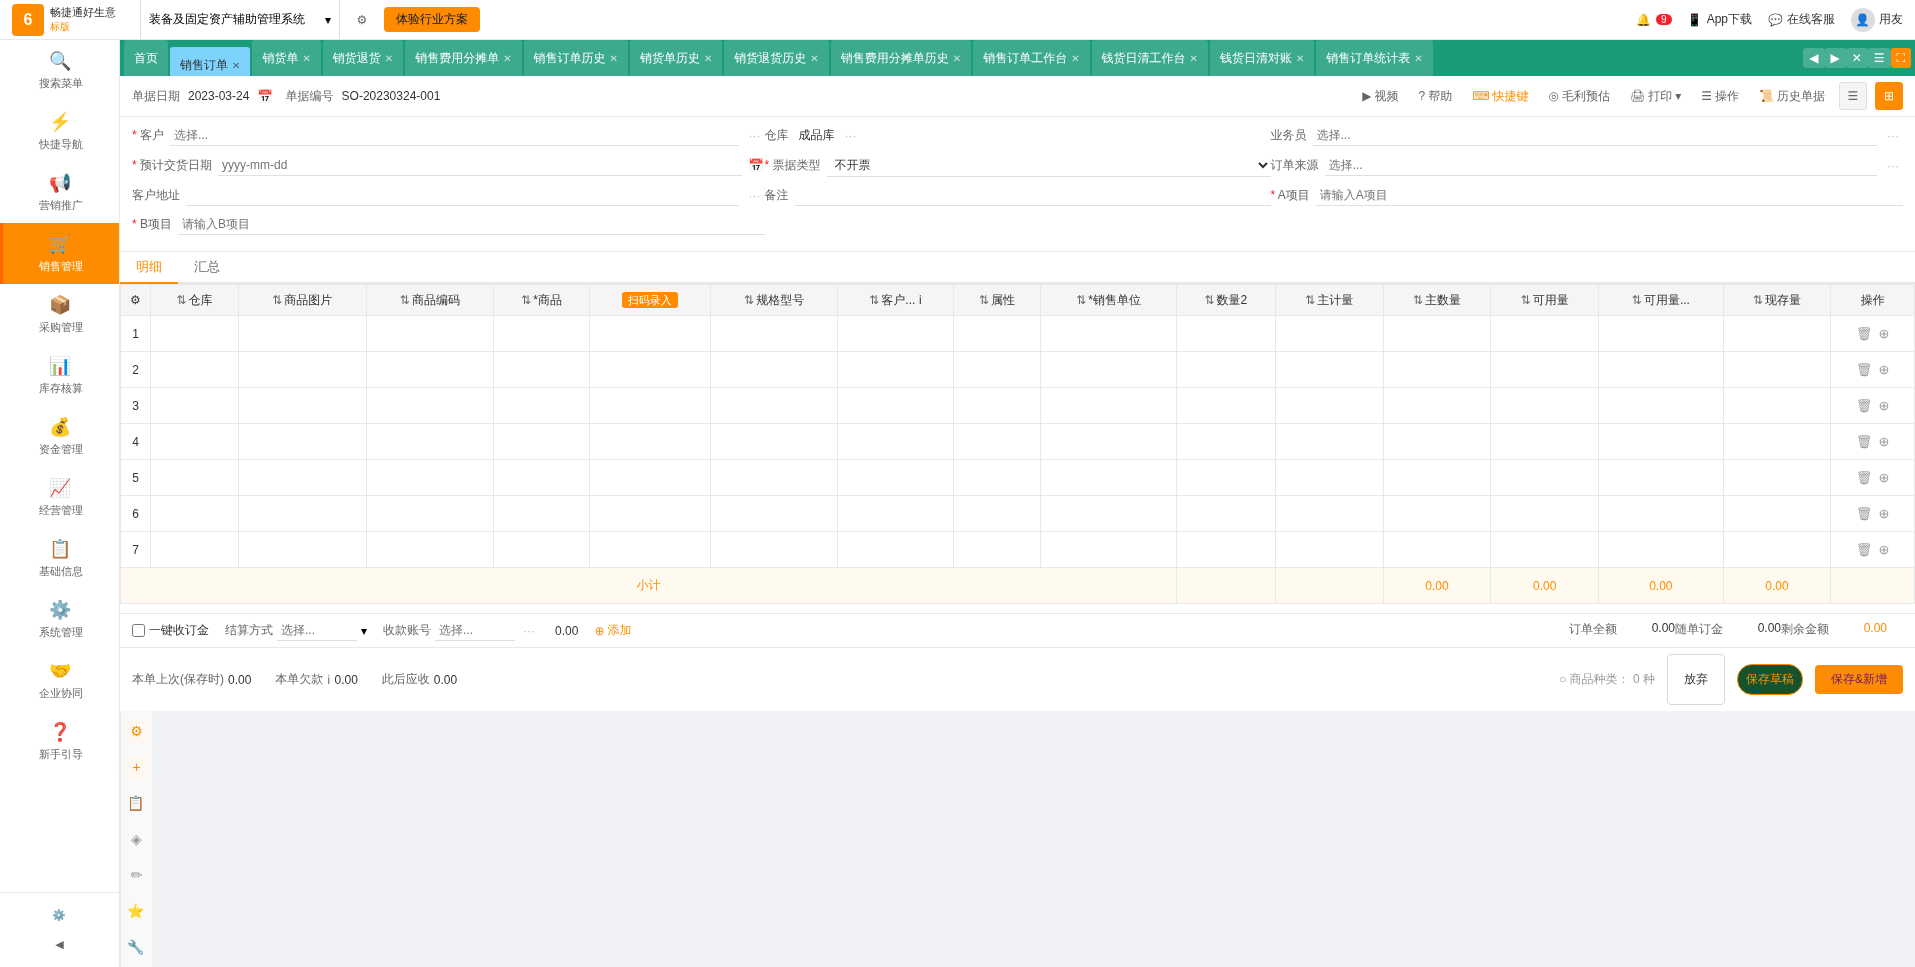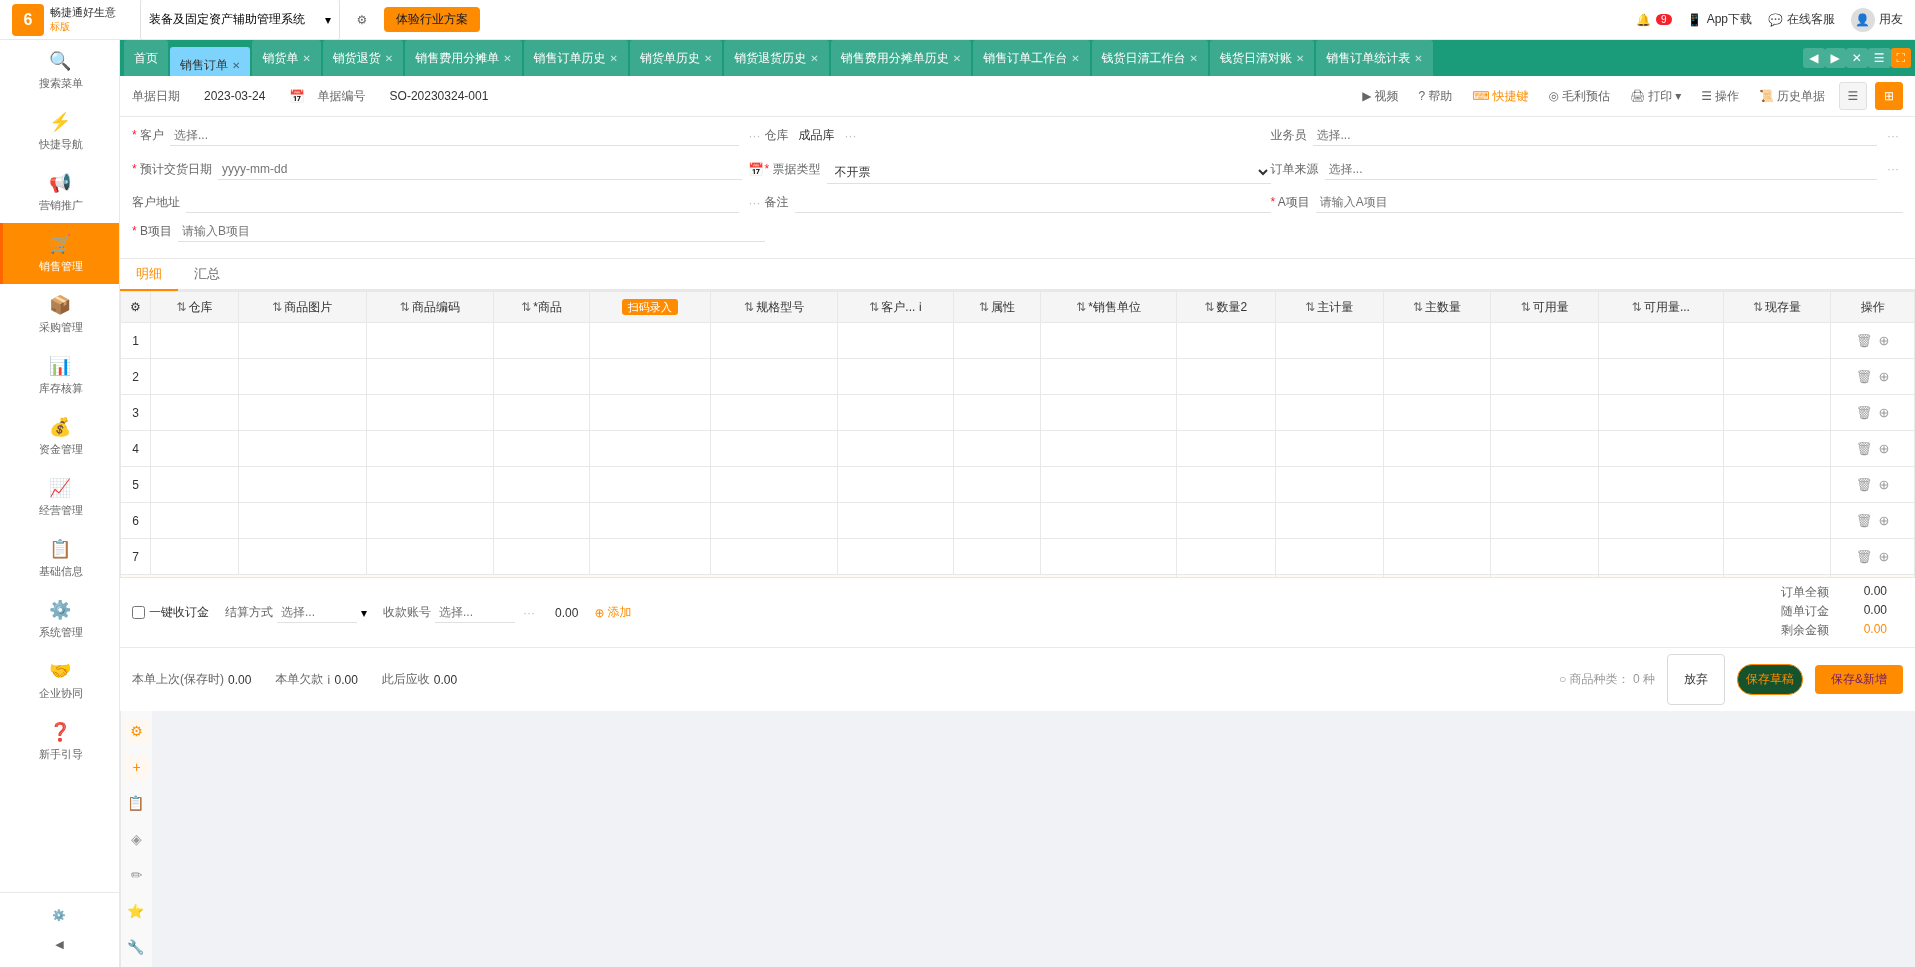--- a/index.html
+++ b/index.html
@@ -198,21 +198,21 @@
       align-items: center;
       padding: 6px 12px;
       border-bottom: 1px solid #e8e8e8;
       gap: 12px;
       flex-shrink: 0;
       background: white;
     }
     .toolbar-group {
       display: flex;
       align-items: center;
-      gap: 24px;
+      gap: 8px;
       font-size: 12px;
     }
     .toolbar-label { color: #666; }
     .toolbar-value { color: #333; font-weight: 500; }
     .toolbar-right {
       margin-left: auto;
       display: flex;
       align-items: center;
       gap: 8px;
     }
@@ -279,21 +279,20 @@
     .form-select {
       flex: 1;
       border: none;
       border-bottom: 1px solid #e0e0e0;
       padding: 3px 4px;
       font-size: 12px;
       color: #333;
       outline: none;
       background: white;
       min-width: 80px;
-      margin-top: 7px;
     }
     .more-dots {
       color: #bbb;
       cursor: pointer;
       padding: 0 4px;
     }
     .calendar-icon { color: #bbb; cursor: pointer; font-size: 13px; }
     
     
     .form-tabs {
@@ -442,21 +441,20 @@
     }
     .footer-info { display: flex; gap: 24px; font-size: 12px; color: #666; }
     .footer-right {
       margin-left: auto;
       display: flex;
       align-items: center;
       gap: 12px;
     }
     .footer-summary {
       display: flex;
-      flex-direction: column;
       align-items: flex-end;
       font-size: 12px;
       margin-right: 16px;
     }
     .summary-row { display: flex; gap: 8px; margin-bottom: 2px; }
     .summary-label { color: #666; }
     .summary-value { color: #333; min-width: 50px; text-align: right; }
     .btn-discard {
       padding: 16px 16px;
       border: 1px solid #d9d9d9;

